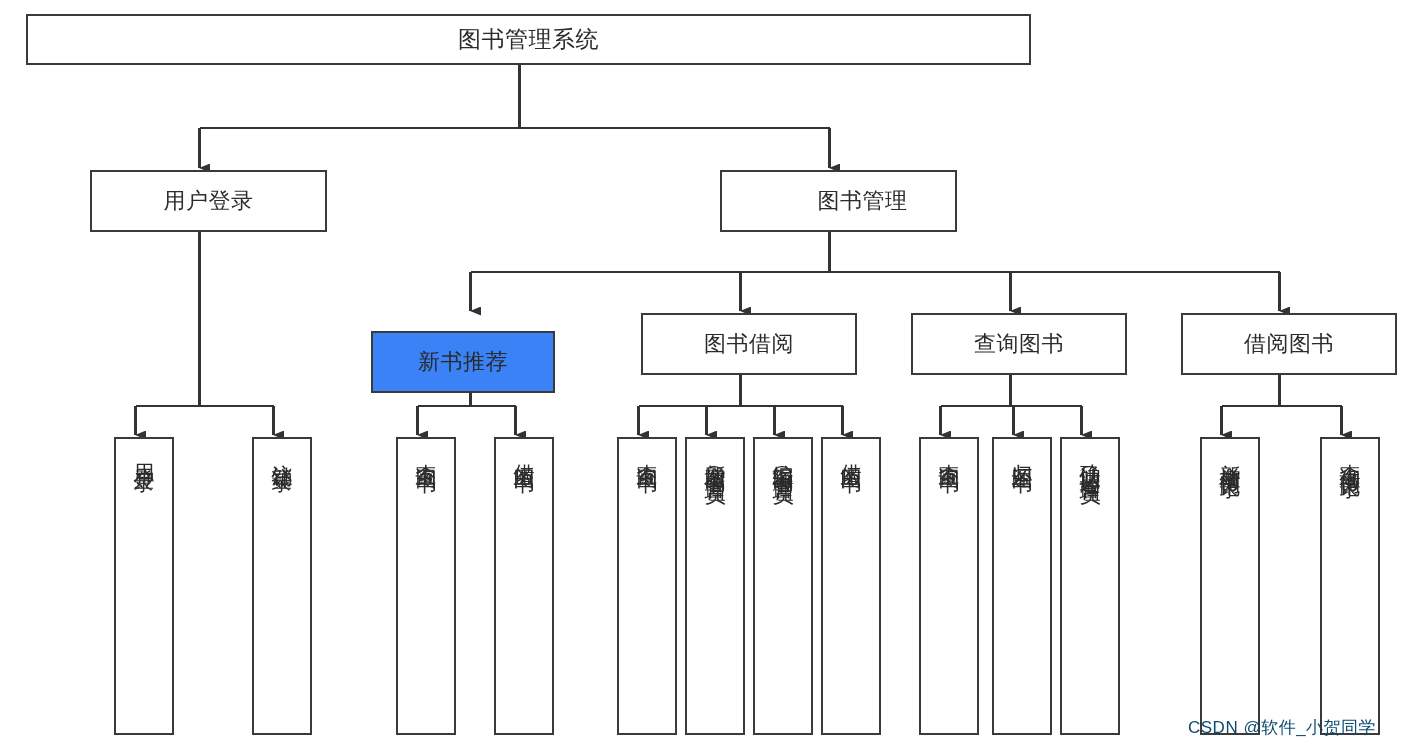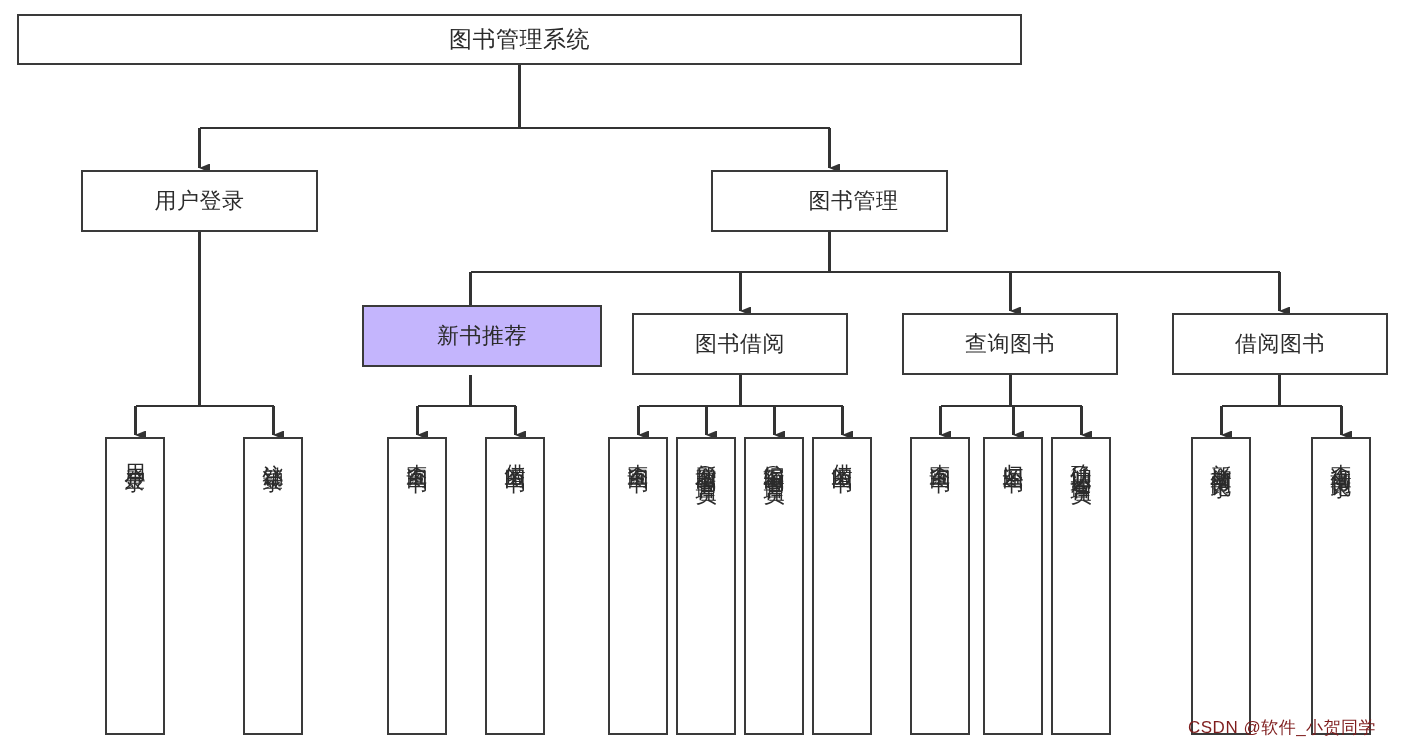--- a/index.html
+++ b/index.html
@@ -28,20 +28,21 @@
   .node {
     position: absolute;
     box-sizing: border-box;
     background: #ffffff;
     border: 2px solid #3a3a3a;
     display: flex;
     align-items: center;
     justify-content: center;
     color: #2b2b2b;
     z-index: 2;
+    margin-left: 9px;
   }
   .node-label {
     display: block;
     text-align: center;
     line-height: 1.18;
     white-space: nowrap;
     color: #2b2b2b;
   }
   .node.horizontal .node-label {
     font-size: 22px;
@@ -137,21 +138,21 @@
     <span class="node-label">图书管理系统</span>
   </div>
 
   <div class="node horizontal" style="left: 81px; top: 170px; width: 237px; height: 62px; border-color: rgb(58, 58, 58); color: rgb(43, 43, 43); background: rgb(255, 255, 255);">
     <span class="node-label">用户登录</span>
   </div>
   <div class="node horizontal" style="left: 711px; top: 170px; width: 237px; height: 62px; border-color: rgb(58, 58, 58); color: rgb(43, 43, 43); background: rgb(255, 255, 255); padding-left: 48px;">
     <span class="node-label">图书管理</span>
   </div>
 
-  <div class="node horizontal" style="left: 362px; top: 305px; width: 240px; height: 62px; border-color: rgb(58, 58, 58); color: rgb(43, 43, 43); background: #c4b5fd;">
+  <div class="node horizontal" style="left: 362px; top: 331px; width: 184px; height: 62px; border-color: rgb(58, 58, 58); color: rgb(43, 43, 43); background: #3b82f6;">
     <span class="node-label">新书推荐</span>
   </div>
   <div class="node horizontal" style="left: 632px; top: 313px; width: 216px; height: 62px; border-color: rgb(58, 58, 58); color: rgb(43, 43, 43); background: rgb(255, 255, 255);">
     <span class="node-label">图书借阅</span>
   </div>
   <div class="node horizontal" style="left: 902px; top: 313px; width: 216px; height: 62px; border-color: rgb(58, 58, 58); color: rgb(43, 43, 43); background: rgb(255, 255, 255);">
     <span class="node-label">查询图书</span>
   </div>
   <div class="node horizontal" style="left: 1172px; top: 313px; width: 216px; height: 62px; border-color: rgb(58, 58, 58); color: rgb(43, 43, 43); background: rgb(255, 255, 255);">
     <span class="node-label">借阅图书</span>
@@ -190,15 +191,15 @@
   <div class="node leaf" style="left: 1051px; top: 437px; width: 60px; height: 298px; border-color: rgb(58, 58, 58); color: rgb(43, 43, 43); background: rgb(255, 255, 255);">
     <span class="node-label">确认归还（管理员）</span>
   </div>
   <div class="node leaf" style="left: 1191px; top: 437px; width: 60px; height: 298px; border-color: rgb(58, 58, 58); color: rgb(43, 43, 43); background: rgb(255, 255, 255);">
     <span class="node-label">新增借阅记录</span>
   </div>
   <div class="node leaf" style="left: 1311px; top: 437px; width: 60px; height: 298px; border-color: rgb(58, 58, 58); color: rgb(43, 43, 43); background: rgb(255, 255, 255);">
     <span class="node-label">查询借阅记录</span>
   </div>
 
-  <div id="watermark" style="color: #7f1d1d;">CSDN @软件_小贺同学</div>
+  <div id="watermark" style="color: #0c4a6e;">CSDN @软件_小贺同学</div>
 
 </div>
 
 </body></html>

